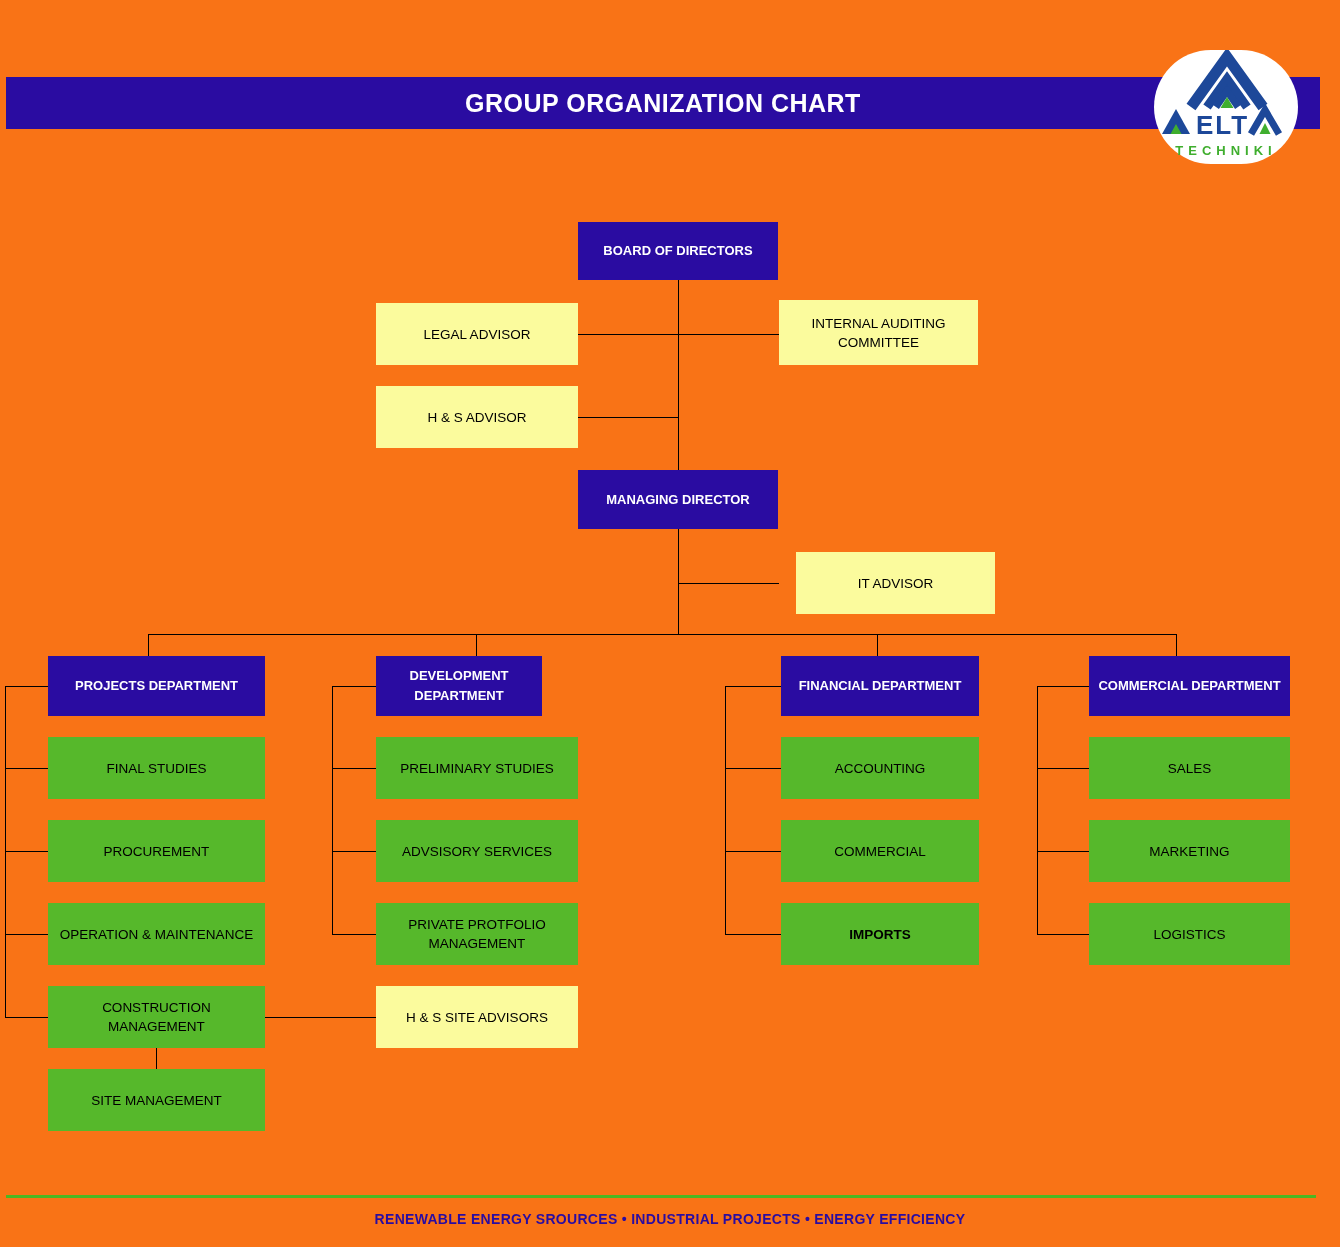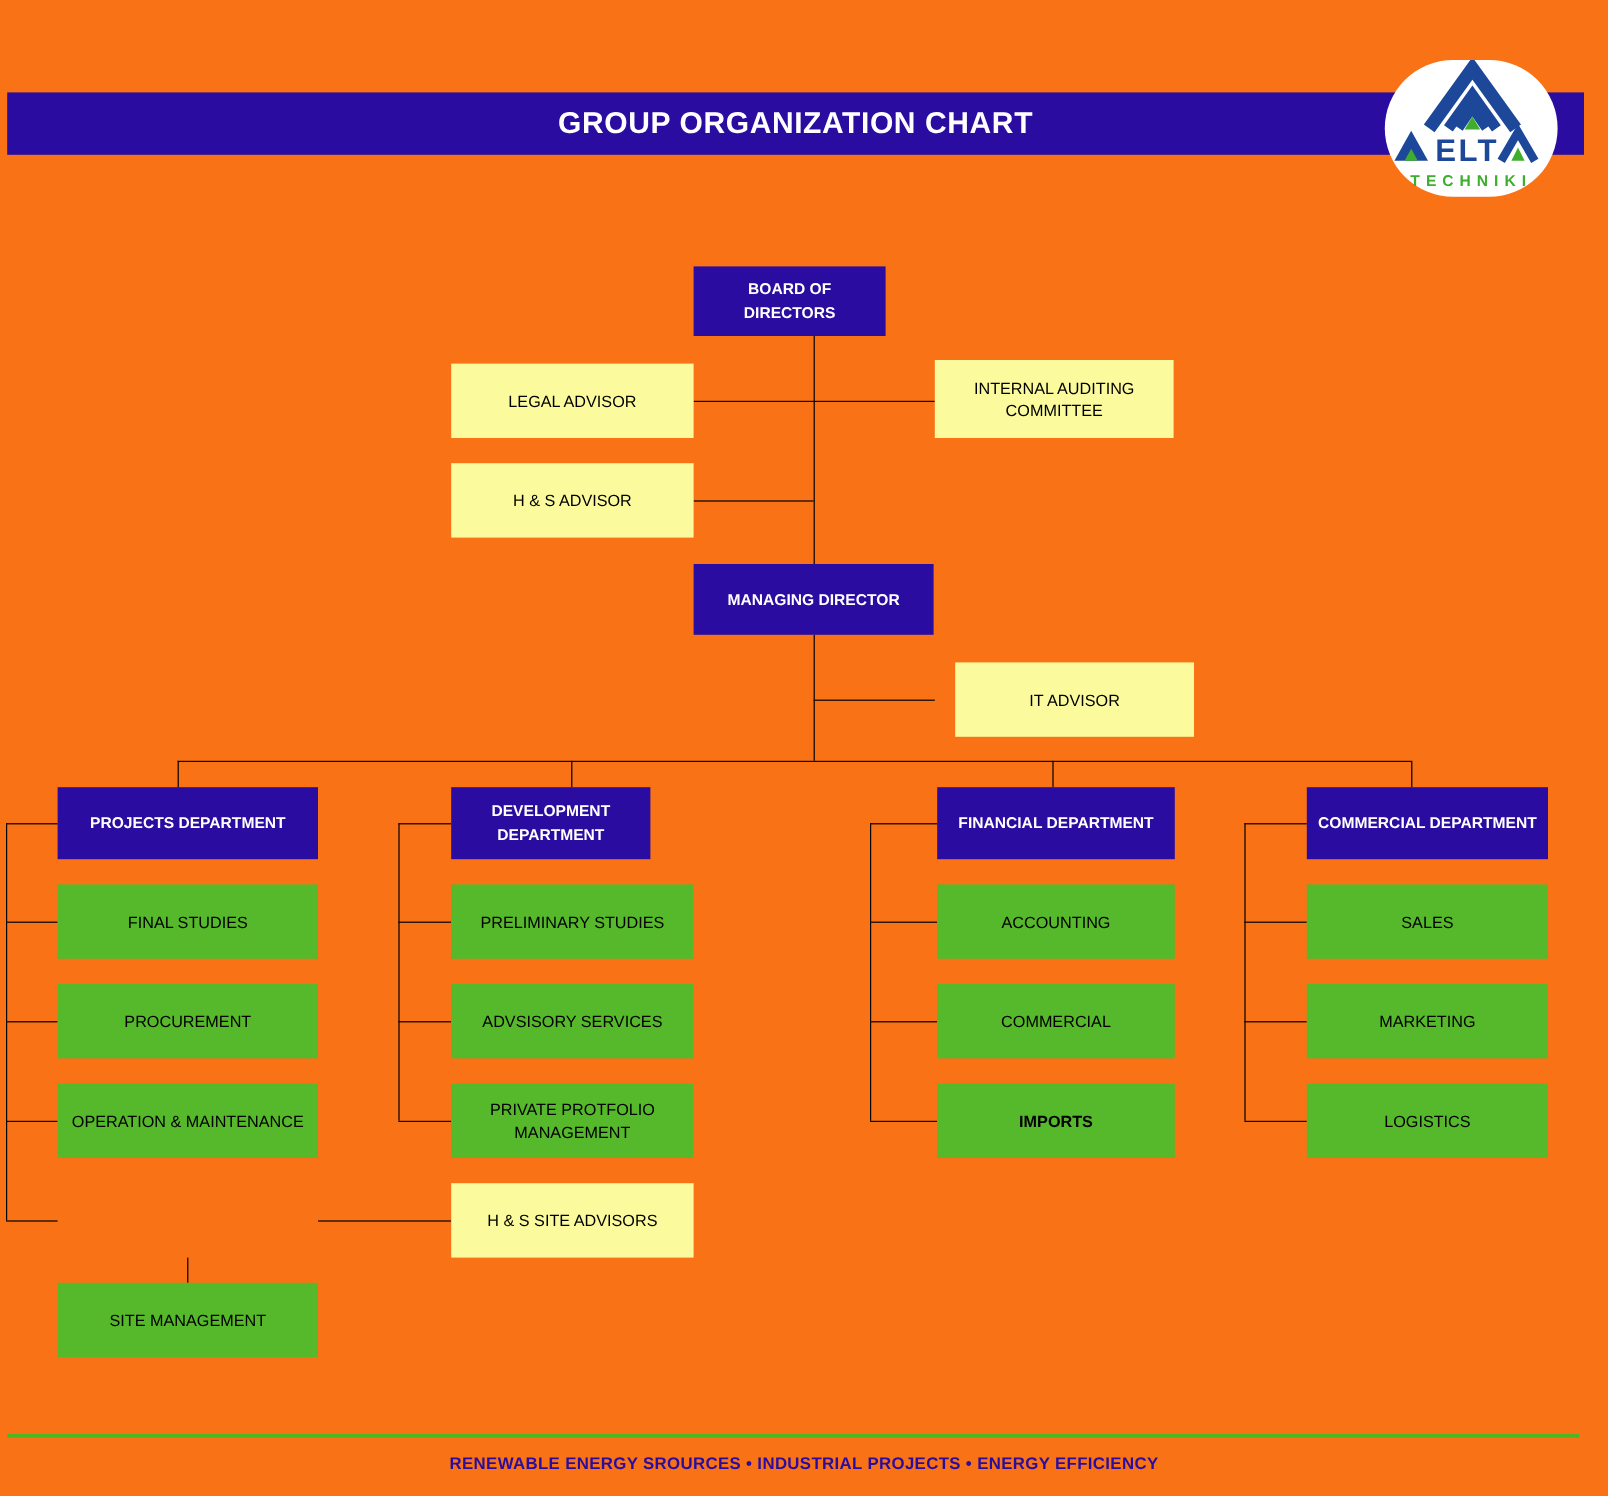--- a/index.html
+++ b/index.html
@@ -113,36 +113,37 @@
 
   <div class="vl" style="left:1037px;top:686px;height:248px;"></div>
   <div class="hl" style="left:1037px;top:686px;width:52px;"></div>
   <div class="hl" style="left:1037px;top:768px;width:52px;"></div>
   <div class="hl" style="left:1037px;top:851px;width:52px;"></div>
   <div class="hl" style="left:1037px;top:934px;width:52px;"></div>
 
   <div class="hl" style="left:265px;top:1017px;width:111px;"></div>
   <div class="vl" style="left:156px;top:1048px;height:21px;"></div>
 
-  <div class="box blue" style="left:578px;top:222px;width:160px;height:58px;">BOARD OF DIRECTORS</div>
+  <div class="box blue" style="left:578px;top:222px;width:200px;height:58px;">BOARD OF DIRECTORS</div>
 
   <div class="box yellow" style="left:779px;top:300px;width:199px;height:65px;">INTERNAL AUDITING COMMITTEE</div>
 
   <div class="box yellow" style="left:376px;top:303px;width:202px;height:62px;">LEGAL ADVISOR</div>
 
   <div class="box yellow" style="left:376px;top:386px;width:202px;height:62px;">H &amp; S ADVISOR</div>
 
   <div class="box blue" style="left:578px;top:470px;width:200px;height:59px;">MANAGING DIRECTOR</div>
 
   <div class="box yellow" style="left:779px;top:552px;width:199px;height:62px;margin-left:17px;">IT ADVISOR</div>
 
   <div class="box blue" style="left:48px;top:656px;width:217px;height:60px;">PROJECTS DEPARTMENT</div>
   <div class="box green" style="left:48px;top:737px;width:217px;height:62px;">FINAL STUDIES</div>
   <div class="box green" style="left:48px;top:820px;width:217px;height:62px;">PROCUREMENT</div>
   <div class="box green" style="left:48px;top:903px;width:217px;height:62px;">OPERATION &amp; MAINTENANCE</div>
+  <div class="box green" style="left:48px;top:986px;width:217px;height:62px;">CONSTRUCTION MANAGEMENT</div>
   <div class="box green" style="left:48px;top:1069px;width:217px;height:62px;">SITE MANAGEMENT</div>
 
   <div class="box blue" style="left:376px;top:656px;width:166px;height:60px;">DEVELOPMENT DEPARTMENT</div>
   <div class="box green" style="left:376px;top:737px;width:202px;height:62px;">PRELIMINARY STUDIES</div>
   <div class="box green" style="left:376px;top:820px;width:202px;height:62px;">ADVSISORY SERVICES</div>
   <div class="box green" style="left:376px;top:903px;width:202px;height:62px;">PRIVATE PROTFOLIO MANAGEMENT</div>
   <div class="box blue" style="left:781px;top:656px;width:198px;height:60px;">FINANCIAL DEPARTMENT</div>
 
   <div class="box yellow" style="left:376px;top:986px;width:202px;height:62px;">H &amp; S SITE ADVISORS</div>
   <div class="box green" style="left:781px;top:737px;width:198px;height:62px;">ACCOUNTING</div>

